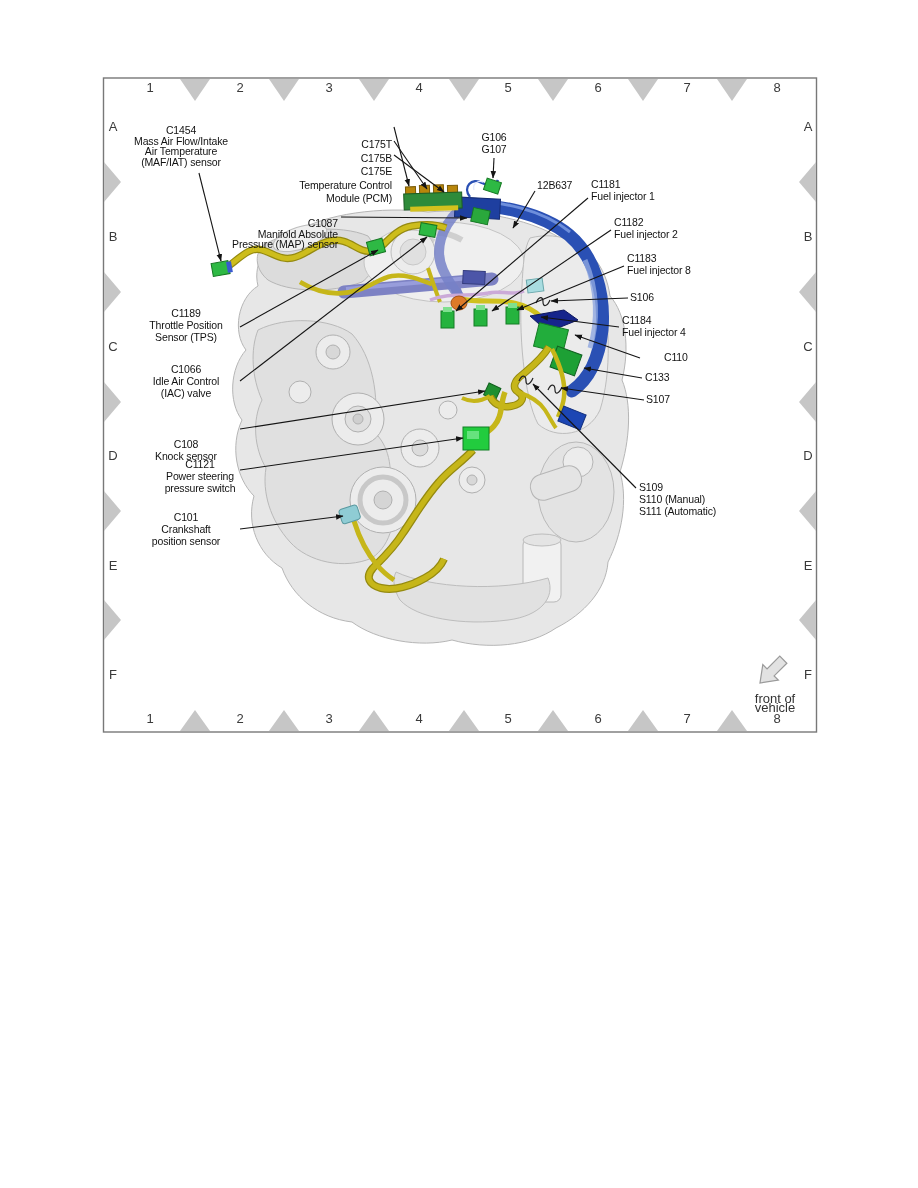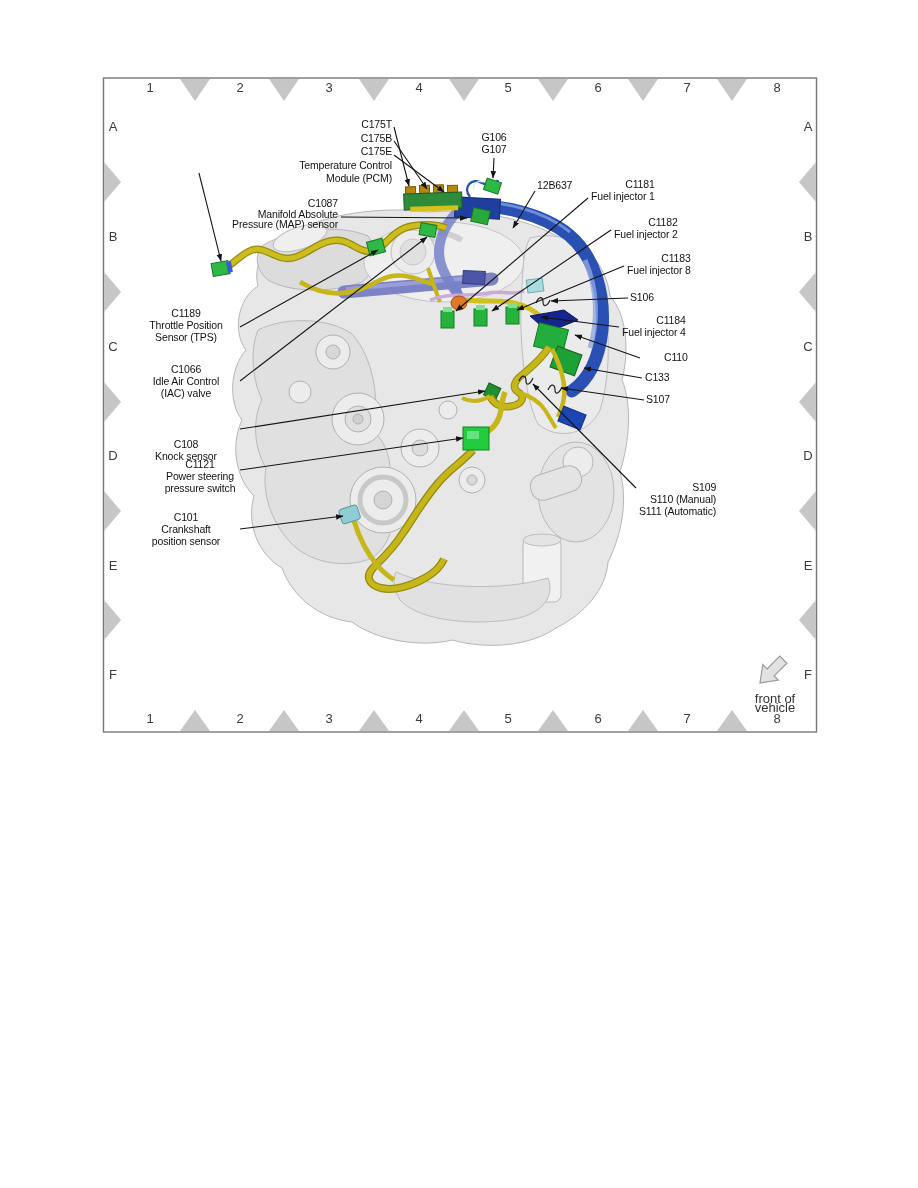--- a/index.html
+++ b/index.html
@@ -3,22 +3,22 @@
 <meta charset="utf-8">
 <style>
   html,body{margin:0;padding:0;background:#ffffff;}
   body{width:918px;height:1188px;position:relative;font-family:"Liberation Sans",sans-serif;}
   .stage{position:absolute;left:0;top:0;width:918px;height:1188px;}
   svg.art{position:absolute;left:0;top:0;display:block;}
   .lbl{position:absolute;font-size:10.5px;line-height:10.5px;color:#121212;letter-spacing:-0.15px;}
   .lh12{line-height:12px;}
   .lh13{line-height:13.5px;}
   .ctr{text-align:center;}
-  .rt{text-align:right;}
-  .nw{white-space:nowrap;text-align:right;}
+  .rt{text-align:right;margin-top:20px;}
+  .nw{white-space:nowrap;}
   .gridlab{position:absolute;font-size:13px;line-height:14px;color:#3a3a3a;text-align:center;}
   .front{position:absolute;font-size:13px;line-height:9px;color:#333;text-align:center;}
 </style>
 </head>
 <body>
 
 <div class="stage">
 
 <svg class="art" width="918" height="1188" viewBox="0 0 918 1188">
   <defs>
@@ -239,20 +239,26 @@
 <div class="gridlab" style="left:104px;top:449px;width:18px">D</div>
 <div class="gridlab" style="left:104px;top:559px;width:18px">E</div>
 <div class="gridlab" style="left:104px;top:668px;width:18px">F</div>
 <div class="gridlab" style="left:799px;top:120px;width:18px">A</div>
 <div class="gridlab" style="left:799px;top:230px;width:18px">B</div>
 <div class="gridlab" style="left:799px;top:340px;width:18px">C</div>
 <div class="gridlab" style="left:799px;top:449px;width:18px">D</div>
 <div class="gridlab" style="left:799px;top:559px;width:18px">E</div>
 <div class="gridlab" style="left:799px;top:668px;width:18px">F</div>
 
+<div class="lbl ctr" style="left:128px;top:125px;width:106px">
+  <div>C1454</div>
+  <div>Mass Air Flow/Intake</div>
+  <div>Air Temperature</div>
+  <div>(MAF/IAT) sensor</div>
+</div>
 
 <div class="lbl rt lh13" style="left:290px;top:118px;width:102px">
   <div>C175T</div>
   <div>C175B</div>
   <div>C175E</div>
   <div>Temperature Control</div>
   <div>Module (PCM)</div>
 </div>
 
 <div class="lbl ctr lh12" style="left:471px;top:131px;width:46px">

